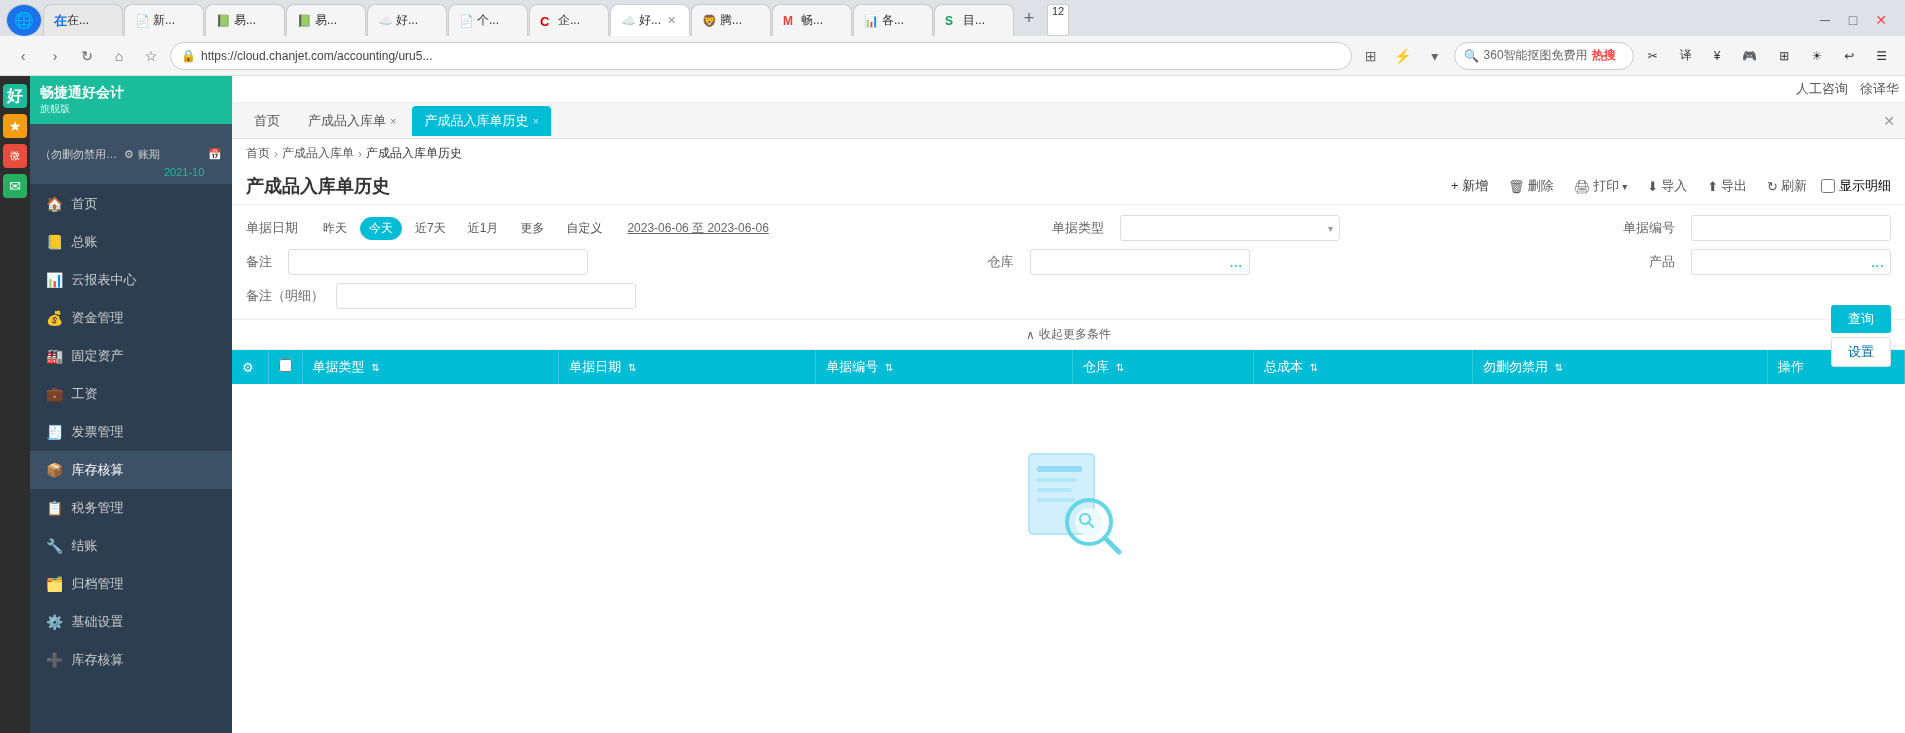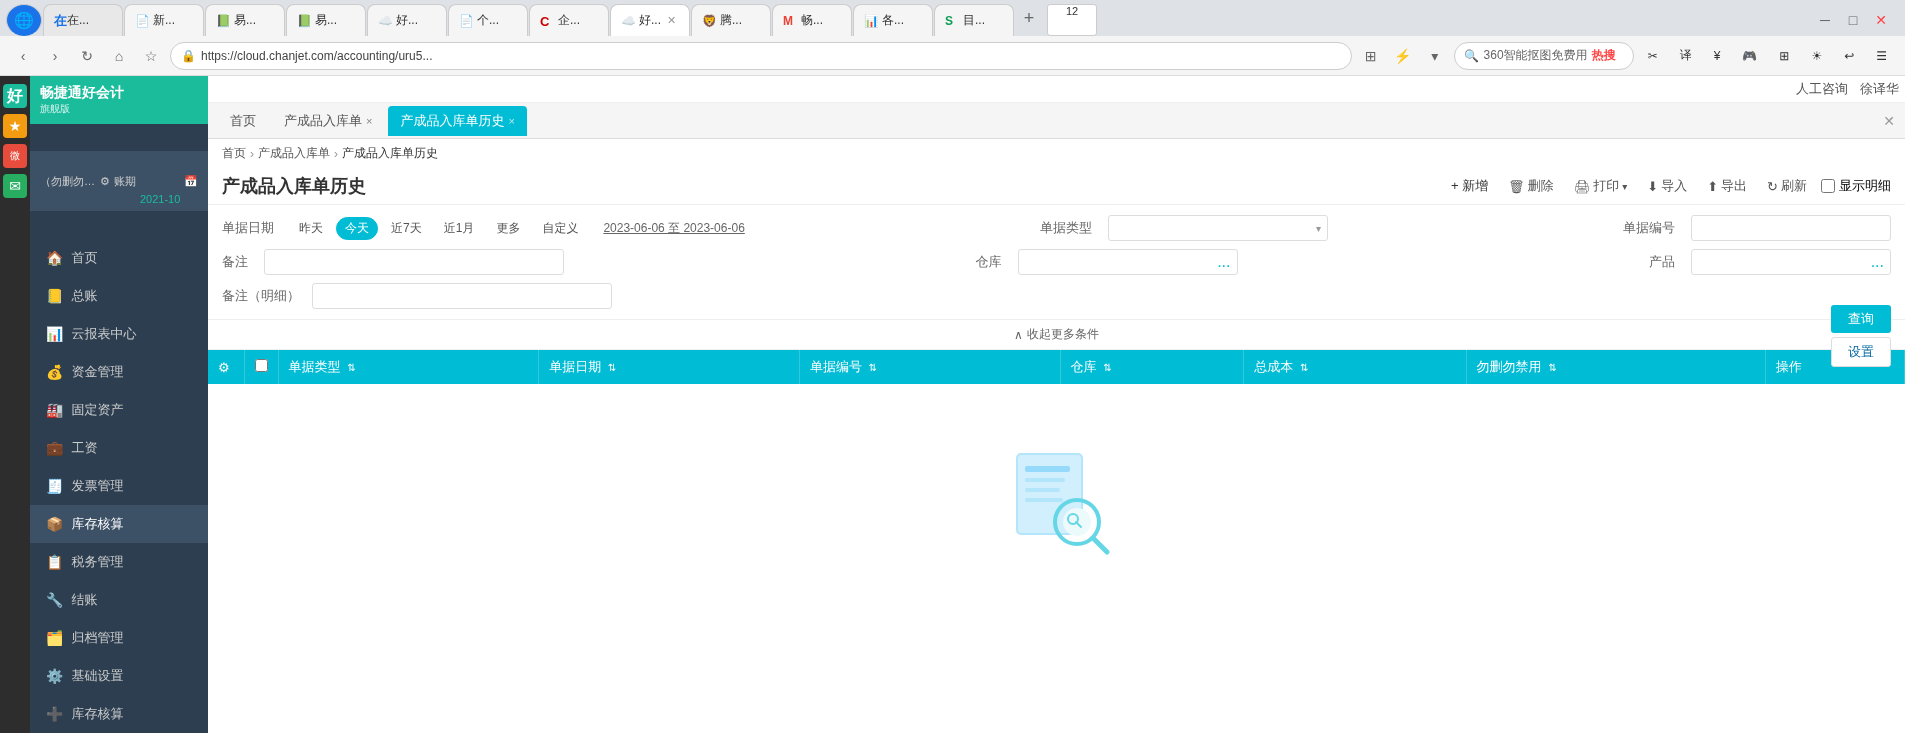--- a/index.html
+++ b/index.html
@@ -6,41 +6,41 @@
     body { font-family: 'Microsoft YaHei', SimHei, sans-serif; font-size: 13px; background: #f0f0f0; overflow: hidden; width: 1905px; height: 733px; }
 
     
     .browser-chrome { background: #dee1e6; width: 100%; }
     .tab-bar { display: flex; align-items: stretch; height: 36px; background: #dee1e6; padding-top: 4px; }
     .tab { display: flex; align-items: center; padding: 0 10px; height: 32px; background: #f5f5f5; border-radius: 8px 8px 0 0; font-size: 12px; color: #333; min-width: 80px; max-width: 160px; white-space: nowrap; overflow: hidden; text-overflow: ellipsis; border: 1px solid #ccc; border-bottom: none; margin-right: 1px; cursor: pointer; }
     .tab.active { background: #fff; color: #333; }
     .tab-icon { width: 14px; height: 14px; margin-right: 4px; flex-shrink: 0; }
     .tab-close { margin-left: 6px; color: #999; font-size: 11px; cursor: pointer; flex-shrink: 0; }
     .tab-add { display: flex; align-items: center; justify-content: center; width: 28px; height: 28px; color: #666; font-size: 18px; cursor: pointer; }
-    .tab-count { background: #fff; border: 1px solid #ccc; border-radius: 3px; padding: 0 18px; font-size: 11px; color: #333; margin: 0 4px; }
+    .tab-count { background: #fff; border: 1px solid #ccc; border-radius: 3px; padding: 0 4px; font-size: 11px; color: #333; margin: 0 4px; }
     .tab-actions { display: flex; align-items: center; margin-left: auto; padding-right: 10px; }
     .tab-action-btn { width: 28px; height: 28px; display: flex; align-items: center; justify-content: center; color: #666; cursor: pointer; font-size: 14px; }
 
     .browser-toolbar { display: flex; align-items: center; height: 40px; background: #f5f5f5; padding: 0 10px; gap: 6px; border-bottom: 1px solid #ddd; }
     .nav-btn { width: 26px; height: 26px; display: flex; align-items: center; justify-content: center; color: #666; cursor: pointer; font-size: 14px; border-radius: 4px; }
     .address-bar { flex: 1; height: 28px; background: #fff; border: 1px solid #ccc; border-radius: 14px; display: flex; align-items: center; padding: 0 10px; font-size: 12px; color: #444; }
     .address-icon { width: 14px; height: 14px; margin-right: 6px; color: #4caf50; font-size: 12px; }
     .toolbar-btn { height: 26px; padding: 0 8px; display: flex; align-items: center; font-size: 12px; color: #333; cursor: pointer; border-radius: 3px; white-space: nowrap; }
     .search-bar { height: 28px; background: #fff; border: 1px solid #ccc; border-radius: 14px; display: flex; align-items: center; padding: 0 10px; font-size: 12px; color: #666; min-width: 180px; }
     .hot-badge { color: #ff4444; font-weight: bold; margin-left: 4px; }
 
     
     .app-container { display: flex; width: 100%; height: calc(733px - 76px); }
 
     
     .icon-bar { width: 30px; background: #2d2d2d; display: flex; flex-direction: column; align-items: center; padding-top: 8px; gap: 6px; flex-shrink: 0; }
     .icon-bar-item { width: 24px; height: 24px; border-radius: 4px; display: flex; align-items: center; justify-content: center; cursor: pointer; font-size: 14px; }
 
     
-    .sidebar { width: 178px; background: #2c3e50; color: #ccc; flex-shrink: 0; display: flex; flex-direction: column; gap: 27px; }
+    .sidebar { width: 202px; background: #2c3e50; color: #ccc; flex-shrink: 0; display: flex; flex-direction: column; }
     .sidebar-header { background: #1abc9c; padding: 8px 10px; display: flex; align-items: center; gap: 6px; }
     .sidebar-logo { color: #fff; font-size: 14px; font-weight: bold; }
     .sidebar-logo-sub { color: rgba(255,255,255,0.8); font-size: 10px; }
     .sidebar-menu { flex: 1; overflow-y: auto; }
     .sidebar-item { display: flex; align-items: center; padding: 10px 16px; cursor: pointer; color: #ccc; font-size: 13px; gap: 8px; }
     .sidebar-item.active { background: #3d5166; color: #fff; }
     .sidebar-item-icon { font-size: 14px; flex-shrink: 0; }
 
     
     .main-content { flex: 1; display: flex; flex-direction: column; background: #fff; overflow: hidden; }

